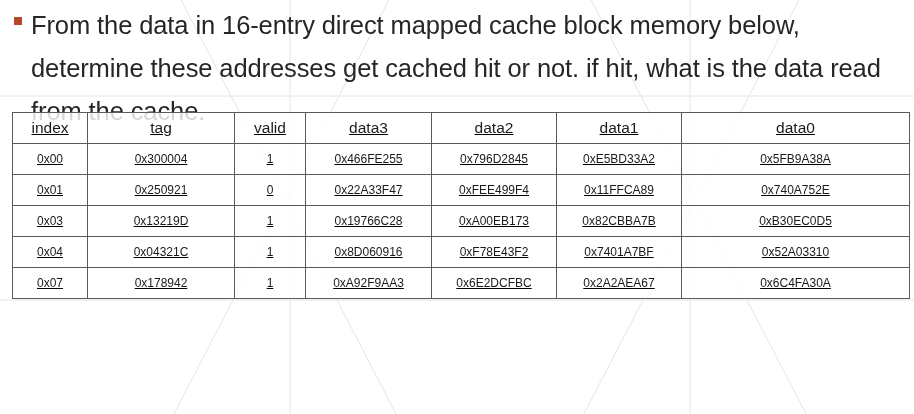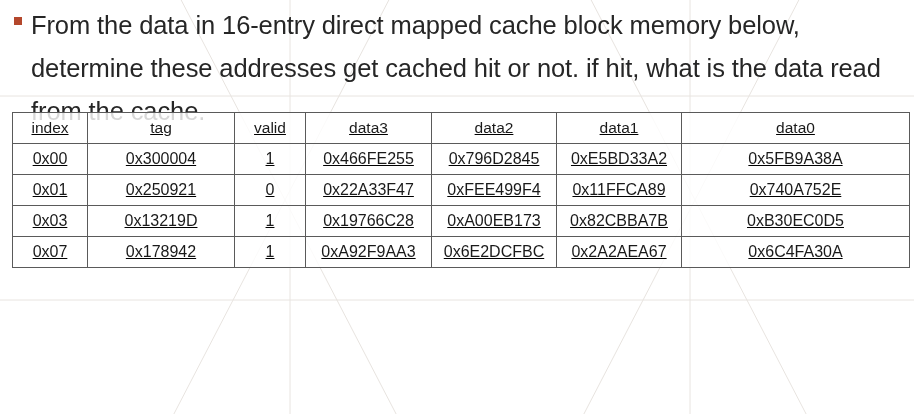--- a/index.html
+++ b/index.html
@@ -80,21 +80,21 @@
     font-weight: normal;
     padding: 0;
     height: 30px;
     white-space: nowrap;
     background: rgba(255,255,255,0.82);
   }
   table.cache-table th {
     font-size: 15.5px;
   }
   table.cache-table td {
-    font-size: 16px;
+    font-size: 12px;
   }
   td.col-index, th.col-index { width: 74px; }
   td.col-tag,   th.col-tag   { width: 146px; }
   td.col-valid, th.col-valid { width: 70px; }
   td.col-d3, th.col-d3 { width: 125px; }
   td.col-d2, th.col-d2 { width: 124px; }
   td.col-d1, th.col-d1 { width: 124px; }
   td.col-d0, th.col-d0 { width: 227px; }
 </style>
 </head>
@@ -155,20 +155,29 @@
         <tr>
           <td class="col-index">0x03</td>
           <td class="col-tag">0x13219D</td>
           <td class="col-valid">1</td>
           <td class="col-d3">0x19766C28</td>
           <td class="col-d2">0xA00EB173</td>
           <td class="col-d1">0x82CBBA7B</td>
           <td class="col-d0">0xB30EC0D5</td>
         </tr>
         <tr>
+          <td class="col-index">0x04</td>
+          <td class="col-tag">0x04321C</td>
+          <td class="col-valid">1</td>
+          <td class="col-d3">0x8D060916</td>
+          <td class="col-d2">0xF78E43F2</td>
+          <td class="col-d1">0x7401A7BF</td>
+          <td class="col-d0">0x52A03310</td>
+        </tr>
+        <tr>
           <td class="col-index">0x07</td>
           <td class="col-tag">0x178942</td>
           <td class="col-valid">1</td>
           <td class="col-d3">0xA92F9AA3</td>
           <td class="col-d2">0x6E2DCFBC</td>
           <td class="col-d1">0x2A2AEA67</td>
           <td class="col-d0">0x6C4FA30A</td>
         </tr>
       </tbody>
     </table>

